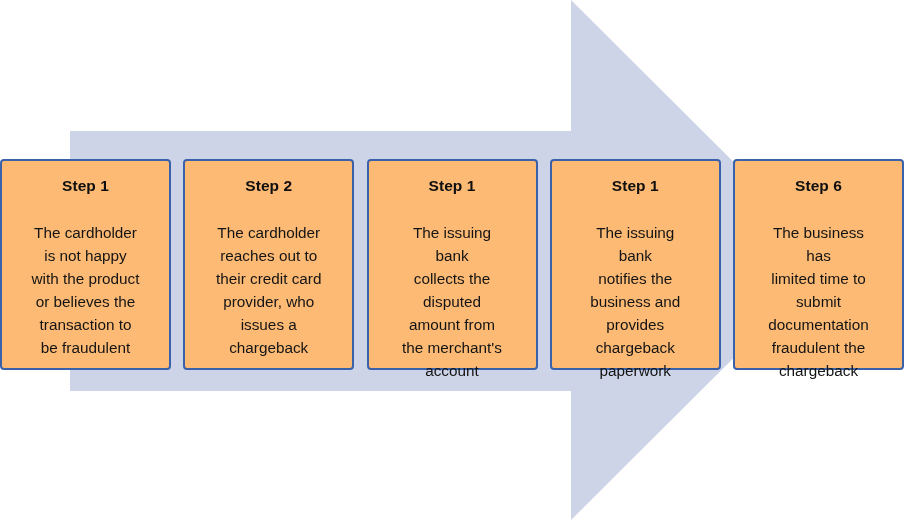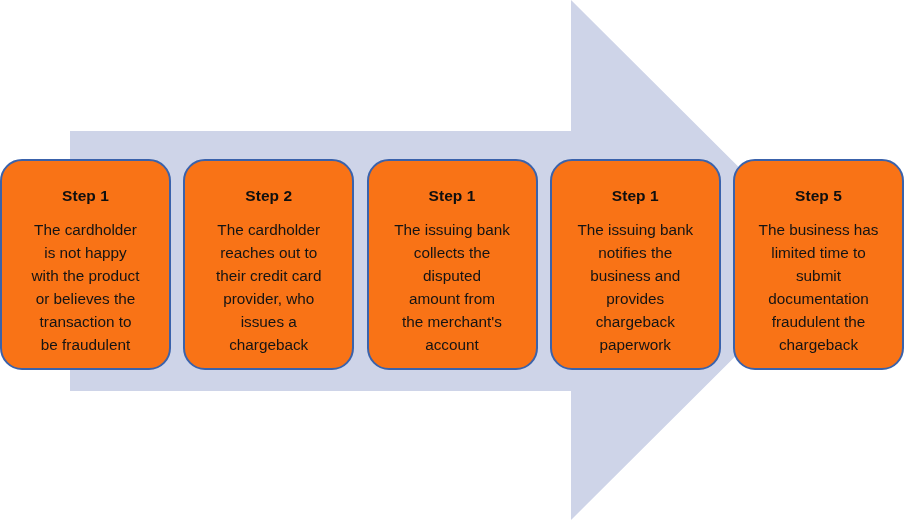--- a/index.html
+++ b/index.html
@@ -35,44 +35,44 @@
     display: flex;
     flex-direction: row;
     align-items: stretch;
     justify-content: space-between;
   }
   .step-box {
     position: relative;
     box-sizing: border-box;
     width: 171px;
     height: 211px;
-    background: #f97316;
+    background: #fdba74;
     border: 2.2px solid #3a62ab;
-    border-radius: 22px;
+    border-radius: 4px;
     display: flex;
     flex-direction: column;
     align-items: center;
     justify-content: flex-start;
-    padding: 26px 7px 8px 7px;
+    padding: 16px 7px 8px 7px;
     text-align: center;
   }
   .step-title {
     font-size: 15.5px;
     font-weight: bold;
     color: #0f0f0f;
     line-height: 1.2;
     margin: 0 0 8px 0;
     letter-spacing: 0.1px;
   }
   .step-body {
     font-size: 15.3px;
     font-weight: normal;
     color: #141414;
     line-height: 1.51;
-    margin: 4px;
+    margin: 17px;
     padding: 0 2px;
     text-align: center;
     white-space: pre-line;
   }
 </style>
 </head>
 <body>
 
 <div id="canvas">
 
@@ -116,21 +116,21 @@
       <div class="step-title">Step 1</div>
       <div class="step-body">The issuing bank
 notifies the
 business and
 provides
 chargeback
 paperwork</div>
     </div>
 
     <div class="step-box">
-      <div class="step-title">Step 5</div>
+      <div class="step-title">Step 6</div>
       <div class="step-body">The business has
 limited time to
 submit
 documentation
 fraudulent the
 chargeback</div>
     </div>
 
   </div>
 </div>

